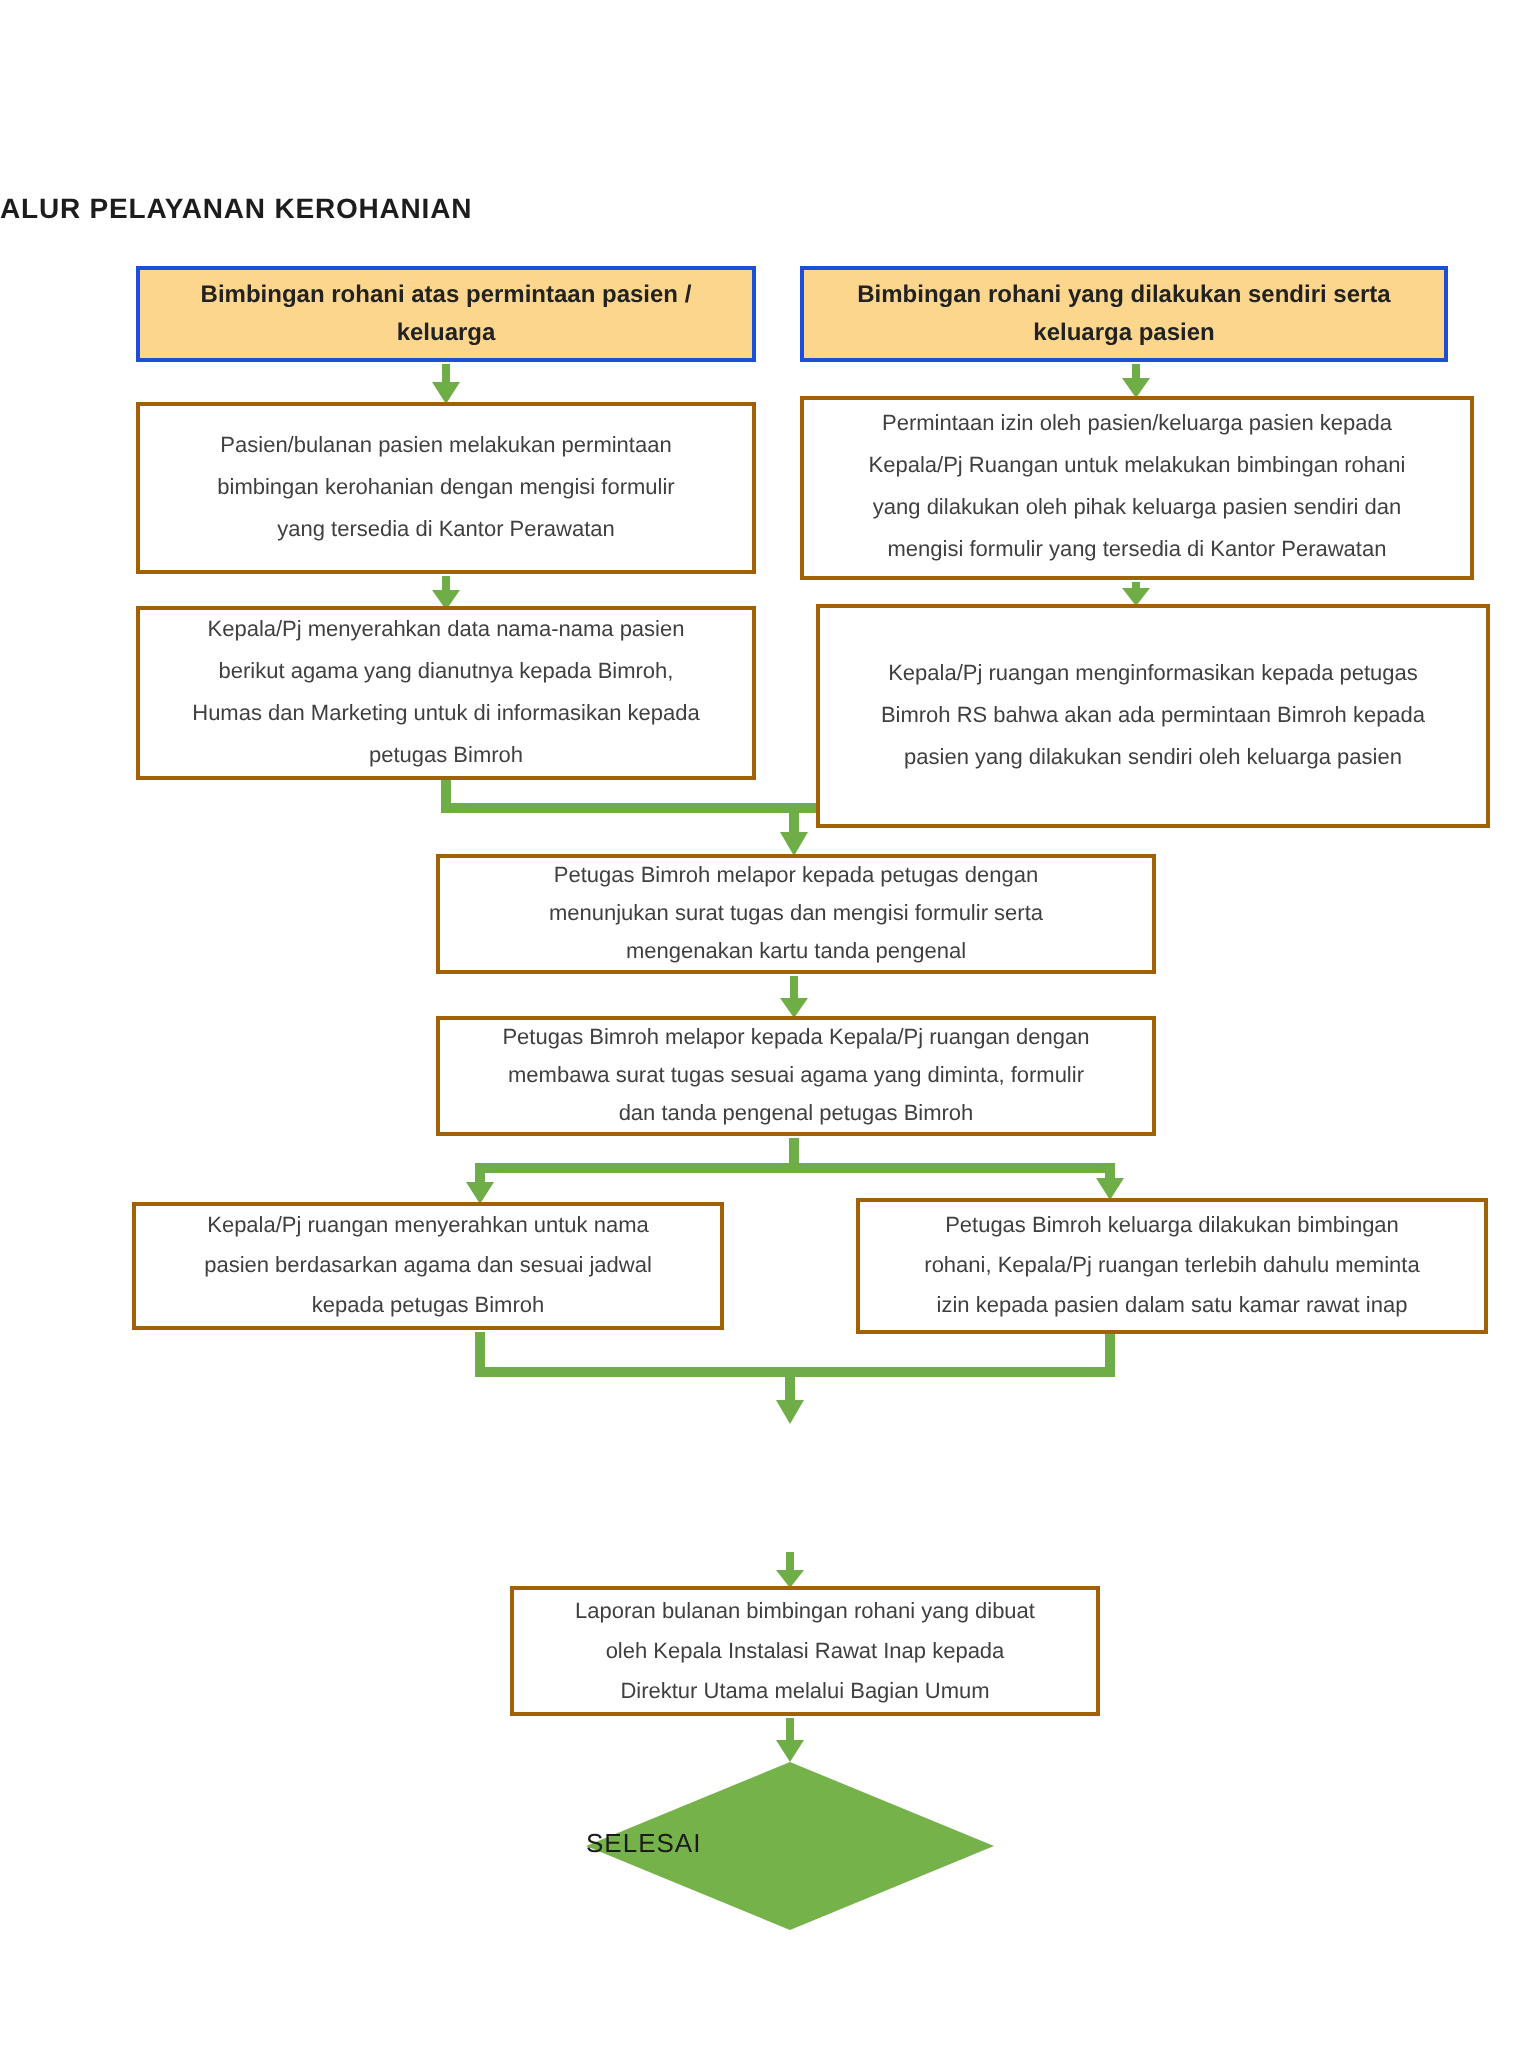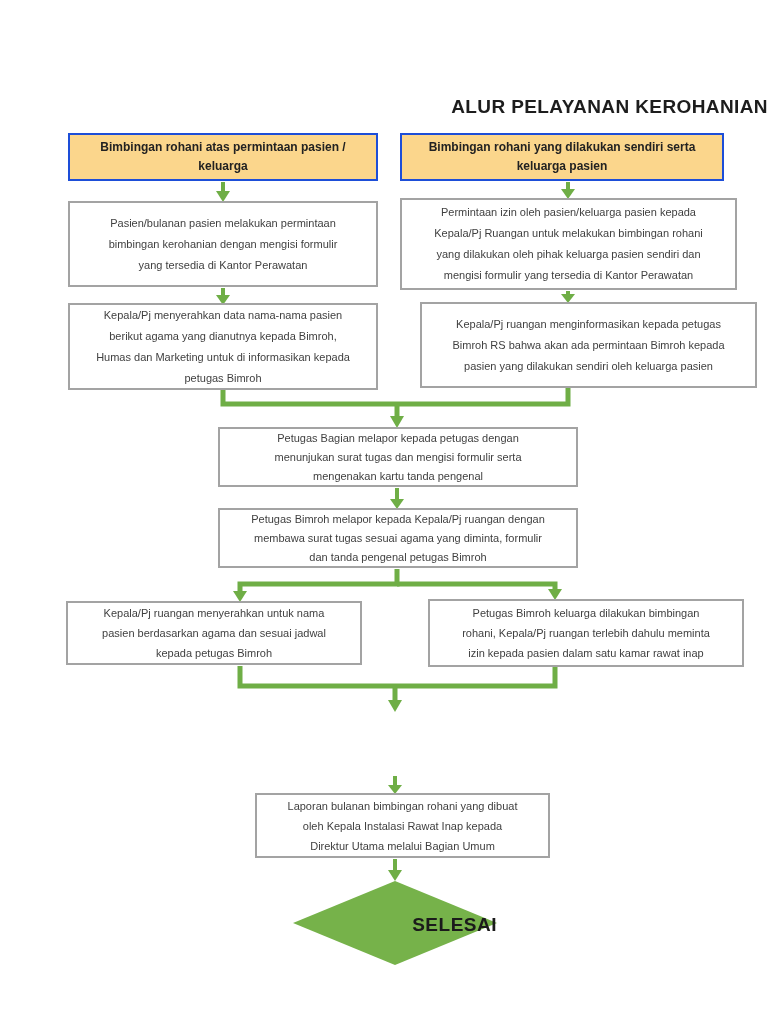--- a/index.html
+++ b/index.html
@@ -6,22 +6,22 @@
   .page{
     position:relative;
     width:768px;height:1024px;
     background:#ffffff;
     font-family:"Liberation Sans", sans-serif;
     overflow:hidden;
   }
   .title{
     position:absolute;
     left:0;top:96px;width:768px;
-    text-align:right;
-    font-size:19px;
+    text-align:left;
+    font-size:14px;
     font-weight:bold;
     color:#1d1d1d;
     letter-spacing:.4px;
     margin:0;
   }
   .box{
     position:absolute;
     box-sizing:border-box;
     display:flex;
     align-items:center;
@@ -36,34 +36,34 @@
   .header-box{
     background:#FBD68C;
     border:2px solid #1d4ed8;
     font-weight:bold;
     font-size:12px;
     color:#222222;
     line-height:19px;
   }
   .body-box{
     background:#ffffff;
-    border:2px solid #a3a3a3;
+    border:2px solid #a16207;
     font-size:11px;
     color:#3f3f3f;
     line-height:21px;
   }
   .connectors{
     position:absolute;left:0;top:0;
   }
   .terminator-label{
     position:absolute;
     left:293px;top:914px;width:204px;
-    text-align:right;
-    font-size:19px;
-    font-weight:bold;
+    text-align:left;
+    font-size:13px;
+    font-weight:normal;
     color:#1b1b1b;
     letter-spacing:.5px;
   }
 </style>
 </head>
 <body>
 
 <div class="page">
 
   <h1 class="title">ALUR PELAYANAN KEROHANIAN</h1>
@@ -125,27 +125,27 @@
 Kepala/Pj Ruangan untuk melakukan bimbingan rohani
 yang dilakukan oleh pihak keluarga pasien sendiri dan
 mengisi formulir yang tersedia di Kantor Perawatan</span>
   </div>
   <div class="box body-box" style="left:68px;top:303px;width:310px;height:87px">
     <span>Kepala/Pj menyerahkan data nama-nama pasien
 berikut agama yang dianutnya kepada Bimroh,
 Humas dan Marketing untuk di informasikan kepada
 petugas Bimroh</span>
   </div>
-  <div class="box body-box" style="left:420px;top:302px;width:337px;height:86px">
+  <div class="box body-box" style="left:408px;top:302px;width:337px;height:112px">
     <span>Kepala/Pj ruangan menginformasikan kepada petugas
 Bimroh RS bahwa akan ada permintaan Bimroh kepada
 pasien yang dilakukan sendiri oleh keluarga pasien</span>
   </div>
   <div class="box body-box" style="left:218px;top:427px;width:360px;height:60px;line-height:19px">
-    <span>Petugas Bagian melapor kepada petugas dengan
+    <span>Petugas Bimroh melapor kepada petugas dengan
 menunjukan surat tugas dan mengisi formulir serta
 mengenakan kartu tanda pengenal</span>
   </div>
   <div class="box body-box" style="left:218px;top:508px;width:360px;height:60px;line-height:19px">
     <span>Petugas Bimroh melapor kepada Kepala/Pj ruangan dengan
 membawa surat tugas sesuai agama yang diminta, formulir
 dan tanda pengenal petugas Bimroh</span>
   </div>
   <div class="box body-box" style="left:66px;top:601px;width:296px;height:64px;line-height:20px">
     <span>Kepala/Pj ruangan menyerahkan untuk nama

